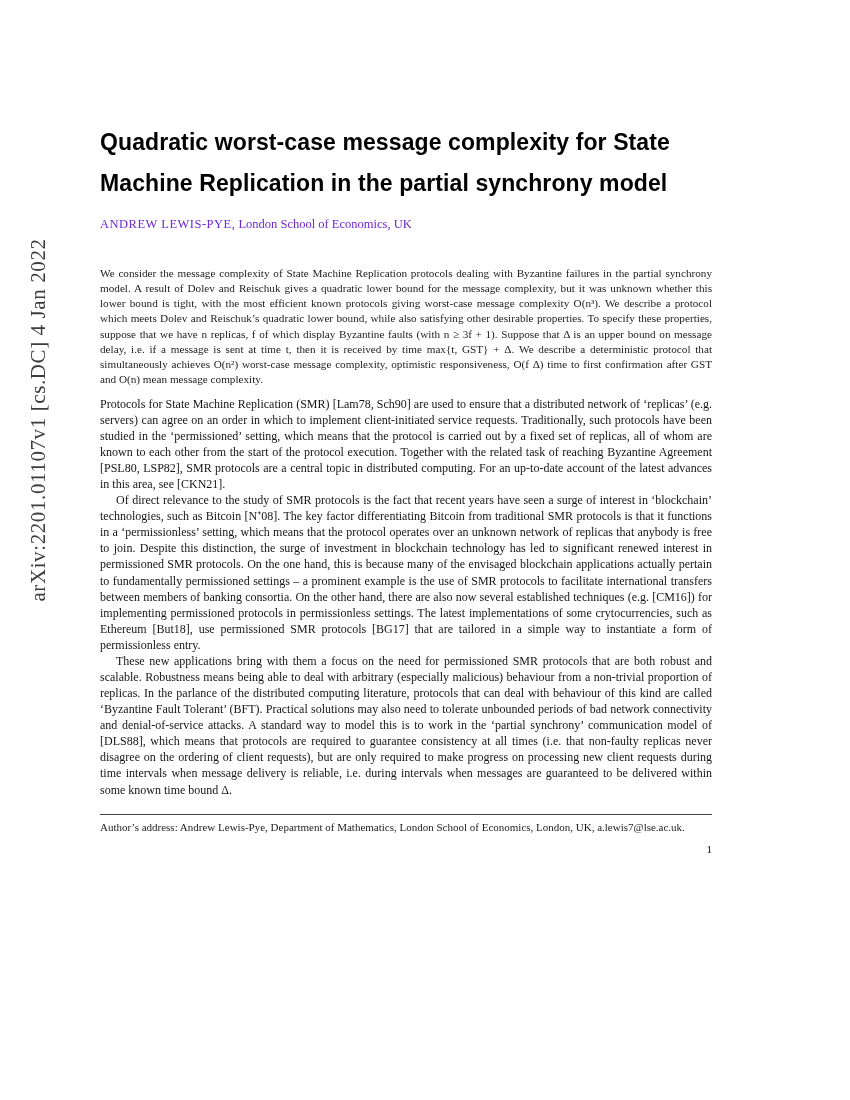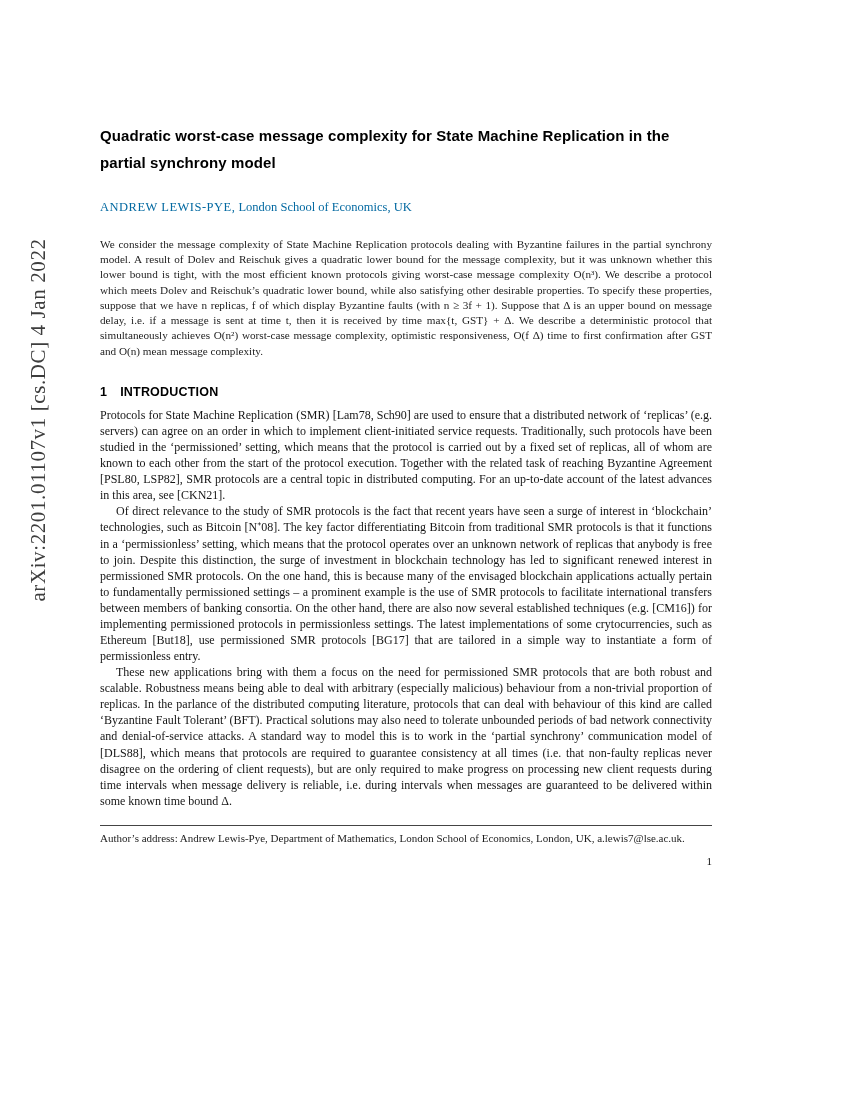--- a/index.html
+++ b/index.html
@@ -27,41 +27,41 @@
     color: #3d3d3d;
     font-family: "Liberation Serif", serif;
   }
   .content {
     position: absolute;
     left: 100px;
     top: 122px;
     width: 612px;
   }
   .title {
-    font-size: 15px;
+    font-size: 23px;
     font-weight: bold;
     line-height: 1.8;
     color: #000000;
     font-family: "Liberation Sans", sans-serif;
     letter-spacing: 0.1px;
   }
   .author-line {
-    margin-top: 24px;
+    margin-top: 12px;
     font-size: 12.5px;
-    color: #0369a1;
+    color: #6d28d9;
   }
   .author-name {
     letter-spacing: 0.5px;
     font-size: 12.5px;
   }
   .author-affiliation {
     font-size: 12.5px;
   }
   .abstract {
-    margin-top: 22px;
+    margin-top: 34px;
     font-size: 11.2px;
     line-height: 1.36;
     text-align: justify;
     color: #1c1c1c;
   }
   .section-heading {
     margin-top: 26px;
     font-size: 12.5px;
     font-weight: bold;
     font-family: "Liberation Sans", sans-serif;
@@ -107,23 +107,20 @@
   <div class="content">
 
     <h1 class="title">Quadratic worst-case message complexity for State Machine Replication in the partial synchrony model</h1>
 
     <div class="author-line">
       <span class="author-name">ANDREW LEWIS-PYE,</span><span class="author-affiliation"> London School of Economics, UK</span>
     </div>
 
     <p class="abstract">We consider the message complexity of State Machine Replication protocols dealing with Byzantine failures in the partial synchrony model. A result of Dolev and Reischuk gives a quadratic lower bound for the message complexity, but it was unknown whether this lower bound is tight, with the most efficient known protocols giving worst-case message complexity O(n³). We describe a protocol which meets Dolev and Reischuk’s quadratic lower bound, while also satisfying other desirable properties. To specify these properties, suppose that we have n replicas, f of which display Byzantine faults (with n ≥ 3f + 1). Suppose that Δ is an upper bound on message delay, i.e. if a message is sent at time t, then it is received by time max{t, GST} + Δ. We describe a deterministic protocol that simultaneously achieves O(n²) worst-case message complexity, optimistic responsiveness, O(f Δ) time to first confirmation after GST and O(n) mean message complexity.</p>
 
-    <h2 class="section-heading">
-      <span class="sec-num">1</span><span>INTRODUCTION</span>
-    </h2>
 
     <p class="body-par first">Protocols for State Machine Replication (SMR) [Lam78, Sch90] are used to ensure that a distributed network of ‘replicas’ (e.g. servers) can agree on an order in which to implement client-initiated service requests. Traditionally, such protocols have been studied in the ‘permissioned’ setting, which means that the protocol is carried out by a fixed set of replicas, all of whom are known to each other from the start of the protocol execution. Together with the related task of reaching Byzantine Agreement [PSL80, LSP82], SMR protocols are a central topic in distributed computing. For an up-to-date account of the latest advances in this area, see [CKN21].</p>
 
     <p class="body-par indent">Of direct relevance to the study of SMR protocols is the fact that recent years have seen a surge of interest in ‘blockchain’ technologies, such as Bitcoin [N⁺08]. The key factor differentiating Bitcoin from traditional SMR protocols is that it functions in a ‘permissionless’ setting, which means that the protocol operates over an unknown network of replicas that anybody is free to join. Despite this distinction, the surge of investment in blockchain technology has led to significant renewed interest in permissioned SMR protocols. On the one hand, this is because many of the envisaged blockchain applications actually pertain to fundamentally permissioned settings – a prominent example is the use of SMR protocols to facilitate international transfers between members of banking consortia. On the other hand, there are also now several established techniques (e.g. [CM16]) for implementing permissioned protocols in permissionless settings. The latest implementations of some crytocurrencies, such as Ethereum [But18], use permissioned SMR protocols [BG17] that are tailored in a simple way to instantiate a form of permissionless entry.</p>
 
     <p class="body-par indent">These new applications bring with them a focus on the need for permissioned SMR protocols that are both robust and scalable. Robustness means being able to deal with arbitrary (especially malicious) behaviour from a non-trivial proportion of replicas. In the parlance of the distributed computing literature, protocols that can deal with behaviour of this kind are called ‘Byzantine Fault Tolerant’ (BFT). Practical solutions may also need to tolerate unbounded periods of bad network connectivity and denial-of-service attacks. A standard way to model this is to work in the ‘partial synchrony’ communication model of [DLS88], which means that protocols are required to guarantee consistency at all times (i.e. that non-faulty replicas never disagree on the ordering of client requests), but are only required to make progress on processing new client requests during time intervals when message delivery is reliable, i.e. during intervals when messages are guaranteed to be delivered within some known time bound Δ.</p>
 
     <div class="footnote-rule"></div>
 
     <p class="footnote">Author’s address: Andrew Lewis-Pye, Department of Mathematics, London School of Economics, London, UK, a.lewis7@lse.ac.uk.</p>

